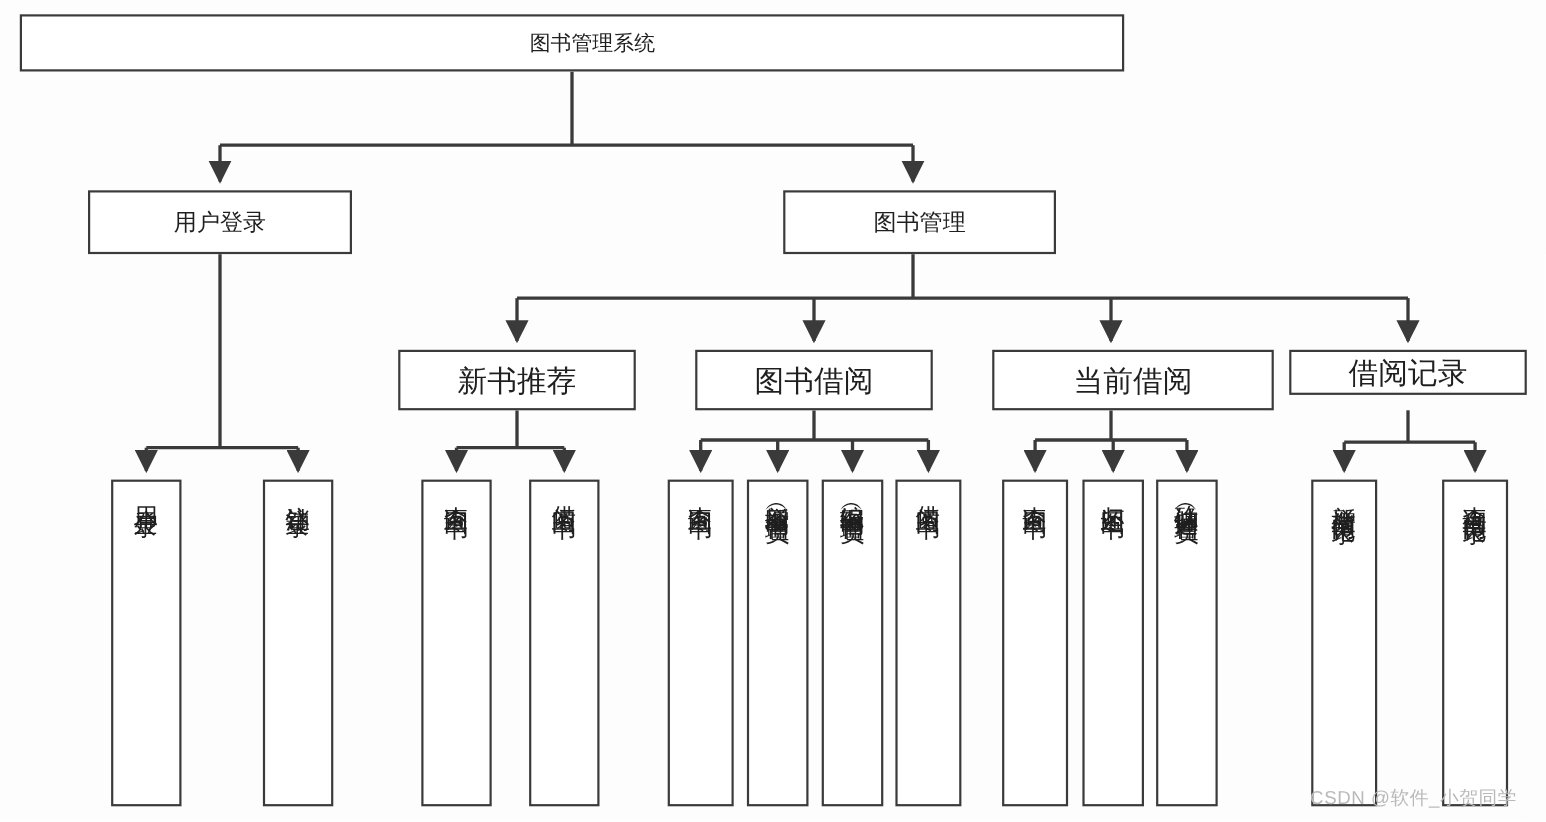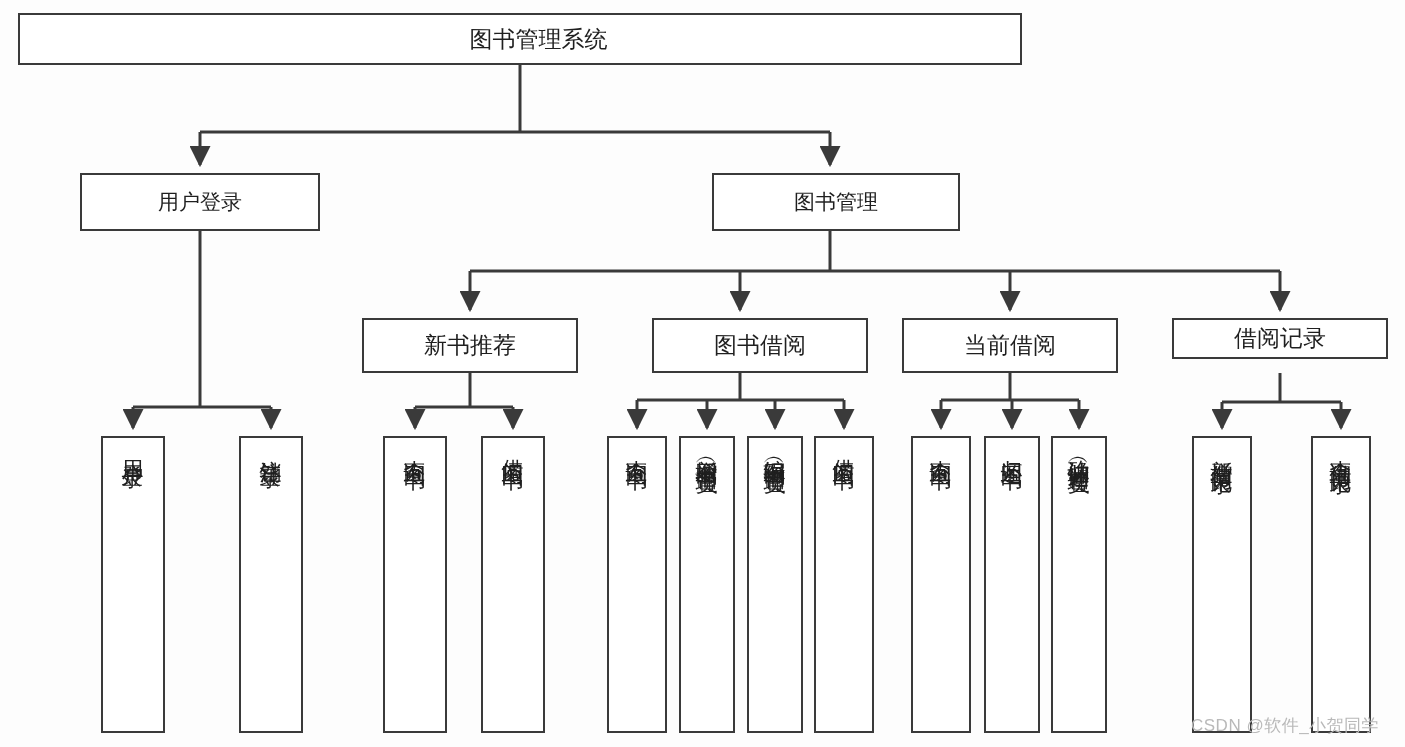--- a/index.html
+++ b/index.html
@@ -30,28 +30,28 @@
     position: absolute;
     box-sizing: border-box;
     background: #ffffff;
     border: 2px solid #3a3a3a;
     display: flex;
     align-items: center;
     justify-content: center;
     color: #1f1f1f;
   }
   .node.root {
-    font-size: 23px;
+    font-size: 19px;
     padding-left: 37px;
   }
   .node.level2 {
     font-size: 21px;
   }
   .node.level3 {
-    font-size: 23px;
+    font-size: 27px;
   }
   .node.leaf {
     font-size: 22px;
     align-items: flex-start;
     justify-content: center;
     padding-top: 4px;
   }
   .vtext {
     writing-mode: vertical-rl;
     text-orientation: upright;
@@ -137,24 +137,24 @@
   <div class="node level2" style="left:80px; top:173px; width:240px; height:58px;">
     <span>用户登录</span>
   </div>
   <div class="node level2" style="left:712px; top:173px; width:248px; height:58px;">
     <span>图书管理</span>
   </div>
 
   <div class="node level3" style="left:362px; top:318px; width:216px; height:55px;">
     <span>新书推荐</span>
   </div>
-  <div class="node level3" style="left:632px; top:318px; width:216px; height:55px;margin-left:20px;">
+  <div class="node level3" style="left:632px; top:318px; width:216px; height:55px;">
     <span>图书借阅</span>
   </div>
-  <div class="node level3" style="left:902px; top:318px; width:216px; height:55px;justify-content:center;">
+  <div class="node level3" style="left:902px; top:318px; width:256px; height:55px;justify-content:center;">
     <span>当前借阅</span>
   </div>
   <div class="node level3" style="left:1172px; top:318px; width:216px; height:41px;">
     <span>借阅记录</span>
   </div>
 
   <div class="node leaf" style="left:101px; top:436px; width:64px; height:297px;">
     <span class="vtext">用户登录</span>
   </div>
   <div class="node leaf" style="left:239px; top:436px; width:64px; height:297px;">

